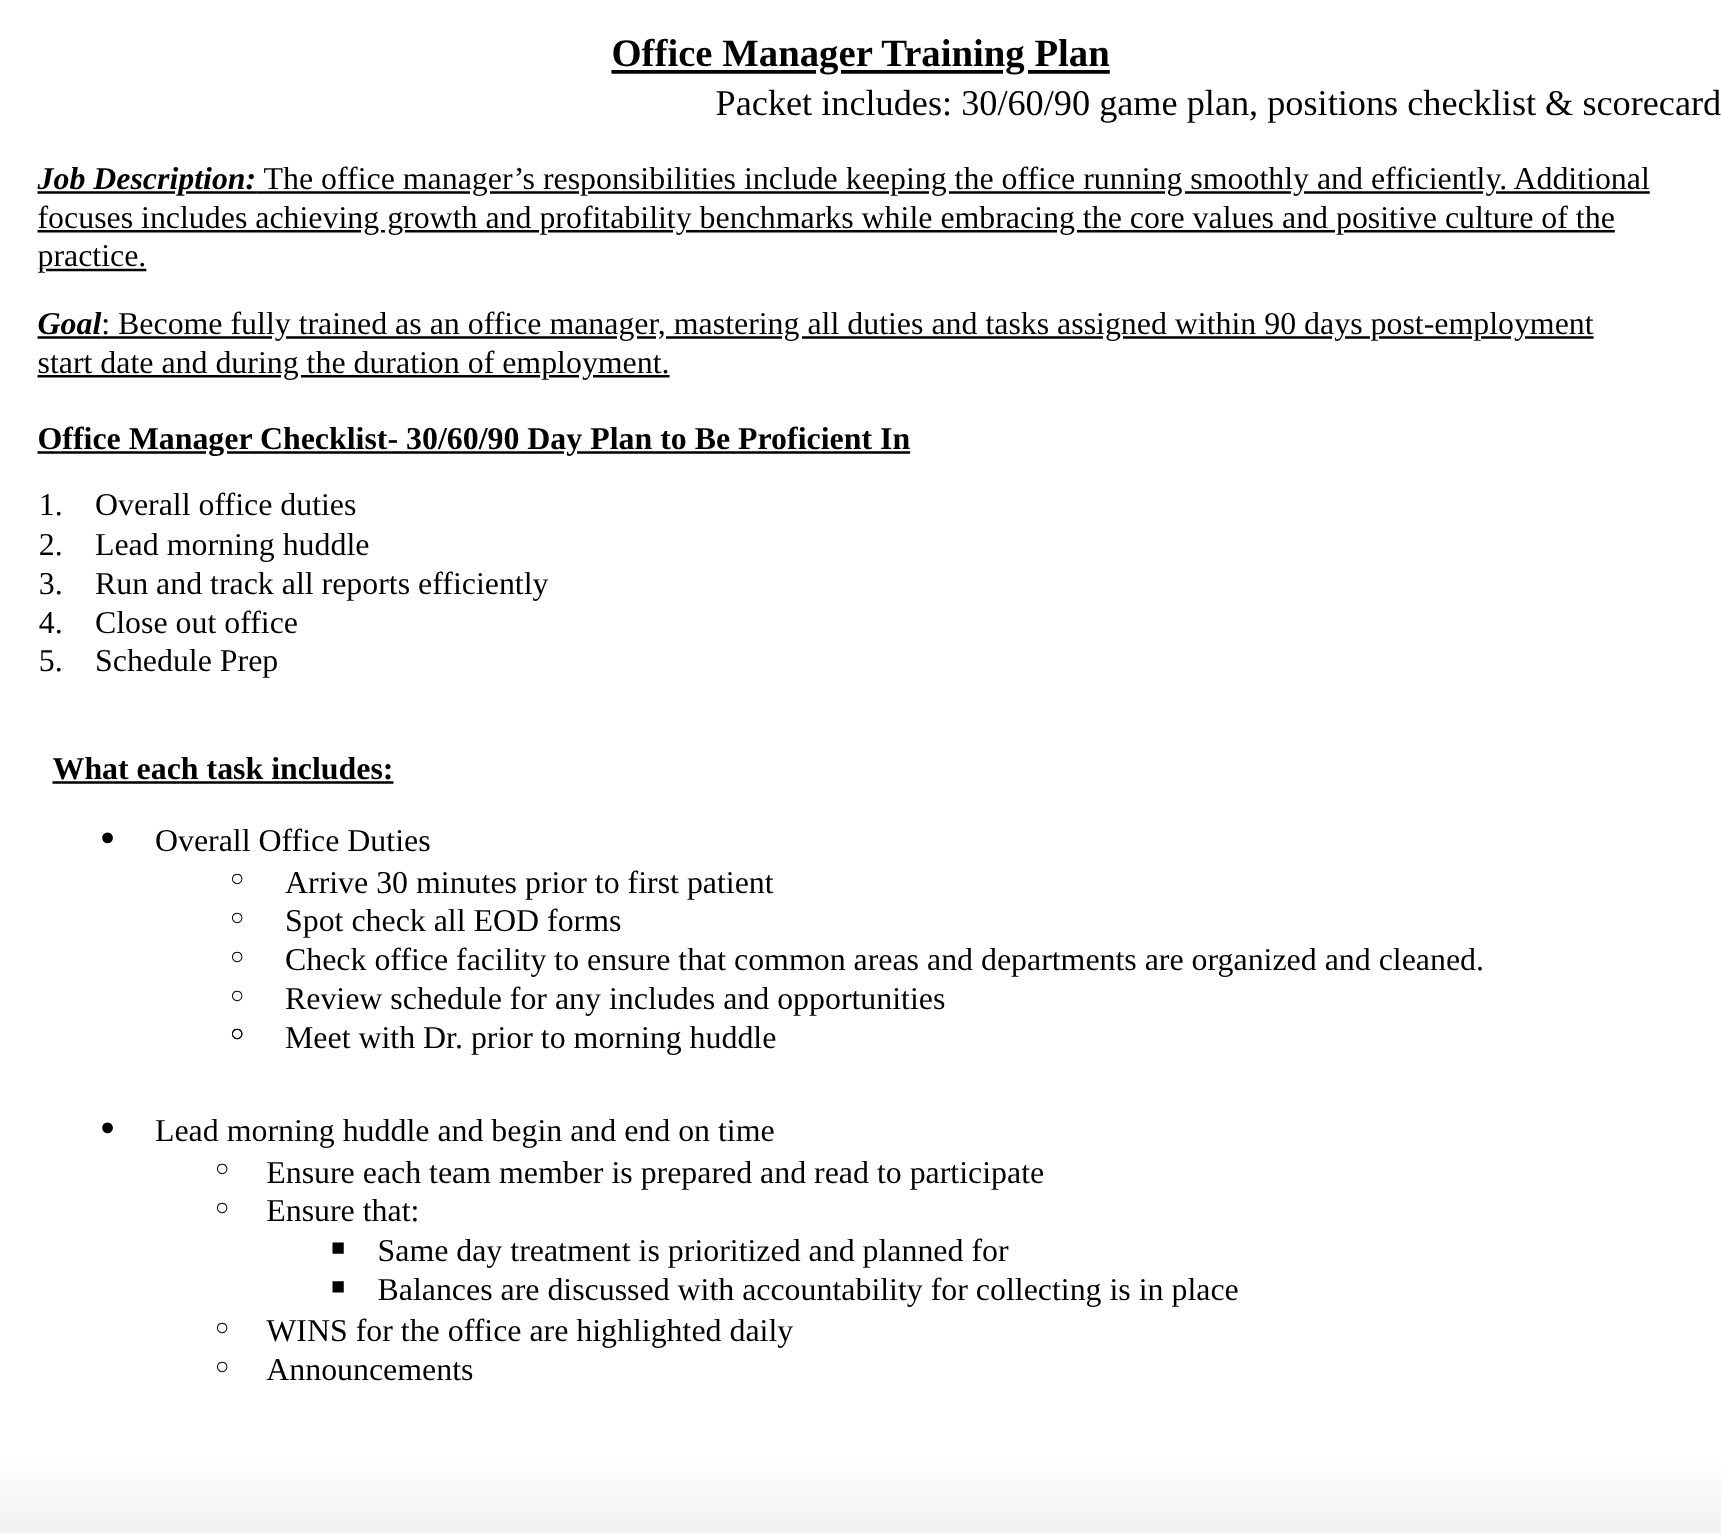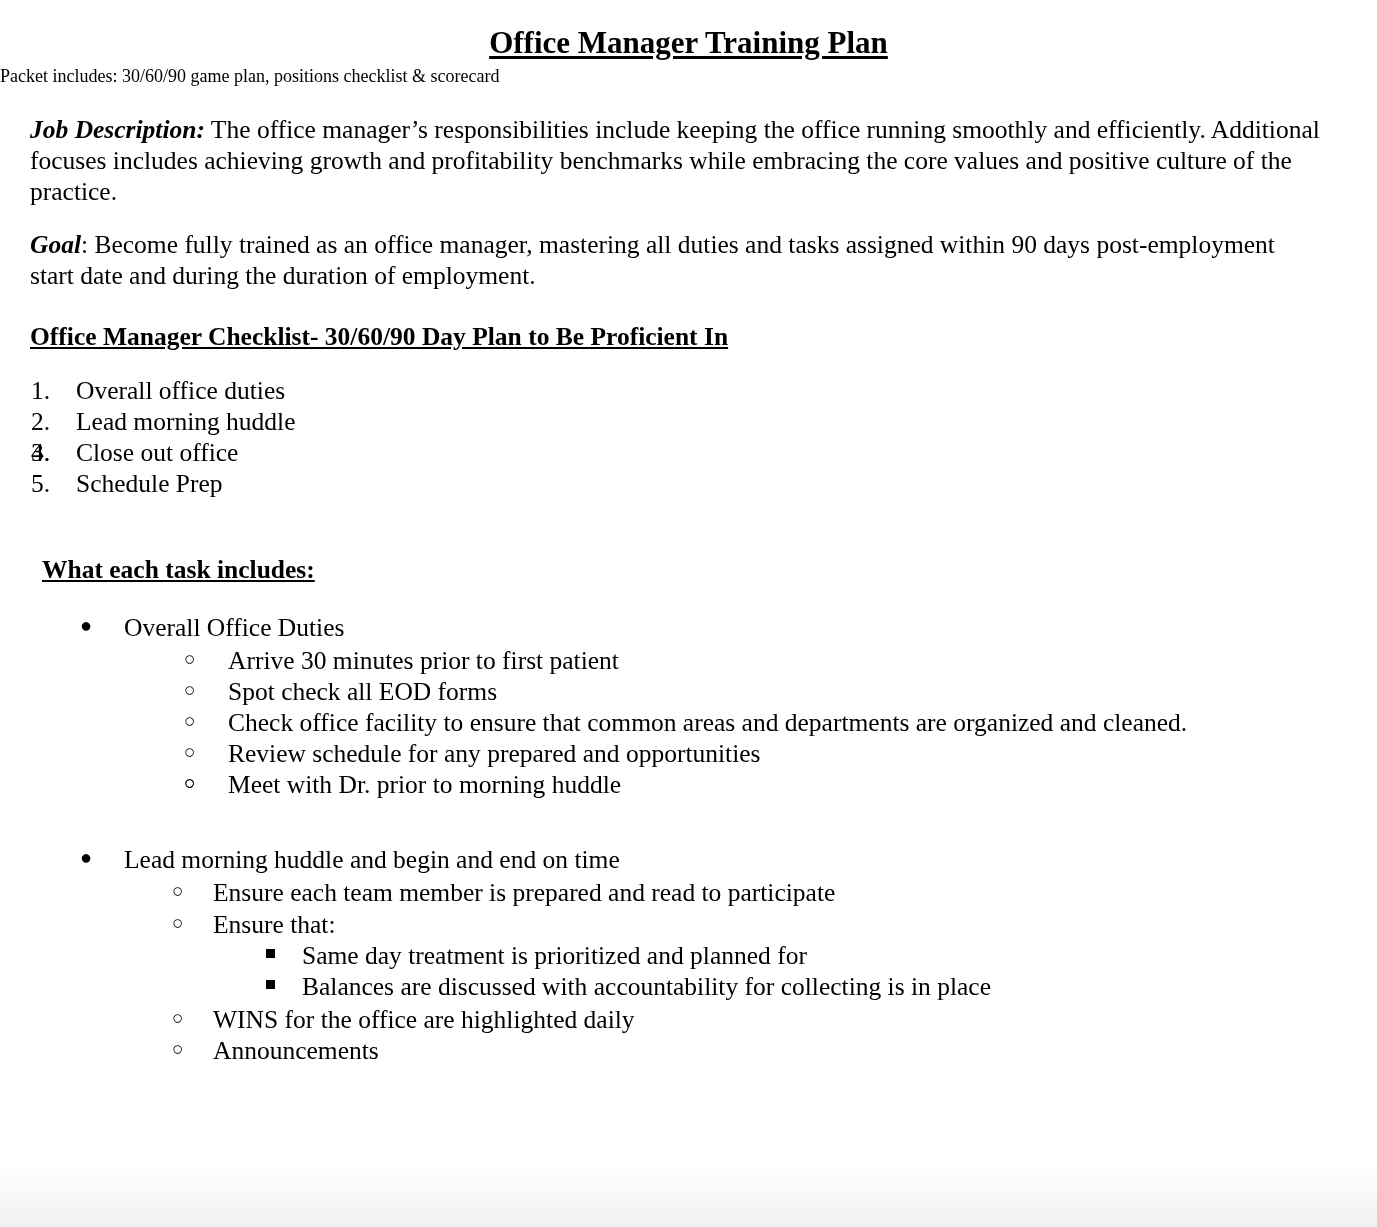--- a/index.html
+++ b/index.html
@@ -44,29 +44,30 @@
     font-weight: bold;
     line-height: 1.0;
     margin: 27px 0 0 0;
   }
   .doc-title span {
     text-decoration: underline;
     text-underline-offset: 3px;
   }
 
   .doc-subtitle {
-    text-align: left;
-    font-size: 18px;
+    text-align: right;
+    font-size: 29px;
     line-height: 1.25;
     margin: 7px 0 0 0;
   }
 
   .body-block {
     margin: 0;
     padding: 0 52px 0 30px;
+    text-decoration: underline;
   }
 
   .para {
     font-size: 25.5px;
     line-height: 1.22;
     margin: 22px 0 0 0;
     text-align: left;
   }
   .para.first { margin-top: 26px; }
 
@@ -196,41 +197,41 @@
 
     <p class="para"><span class="lead-bi">Goal</span><span>: Become fully trained as an office manager, mastering all duties and tasks assigned within 90 days post-employment start date and during the duration of employment.</span></p>
 
   </div>
 
   <div class="section-heading"><span>Office Manager Checklist- 30/60/90 Day Plan to Be Proficient In</span></div>
 
   <ol class="num-list">
     <li><span class="marker">1.</span><span>Overall office duties</span></li>
     <li><span class="marker">2.</span><span>Lead morning huddle</span></li>
-    <li><span class="marker">3.</span></li>
+    <li><span class="marker">3.</span><span>Run and track all reports efficiently</span></li>
     <li><span class="marker">4.</span><span>Close out office</span></li>
     <li><span class="marker">5.</span><span>Schedule Prep</span></li>
   </ol>
 
   <div class="section-heading2"><span>What each task includes:</span></div>
 
   <div class="bullets">
 
     <div class="group">
       <ul class="lvl1">
         <li class="item1">
           <span class="bullet1">●</span>
           <span>Overall Office Duties</span>
         </li>
       </ul>
       <ul class="lvl2">
         <li class="item2"><span class="bullet2">○</span><span>Arrive 30 minutes prior to first patient</span></li>
         <li class="item2"><span class="bullet2">○</span><span>Spot check all EOD forms</span></li>
         <li class="item2"><span class="bullet2">○</span><span>Check office facility to ensure that common areas and departments are organized and cleaned.</span></li>
-        <li class="item2"><span class="bullet2">○</span><span>Review schedule for any prepared and opportunities</span></li>
+        <li class="item2"><span class="bullet2">○</span><span>Review schedule for any includes and opportunities</span></li>
         <li class="item2"><span class="bullet2">○</span></li>
         <li class="item2"><span class="bullet2">○</span><span>Meet with Dr. prior to morning huddle</span></li>
       </ul>
     </div>
 
     <div class="group g2">
       <ul class="lvl1">
         <li class="item1">
           <span class="bullet1">●</span>
           <span>Lead morning huddle and begin and end on time</span>

